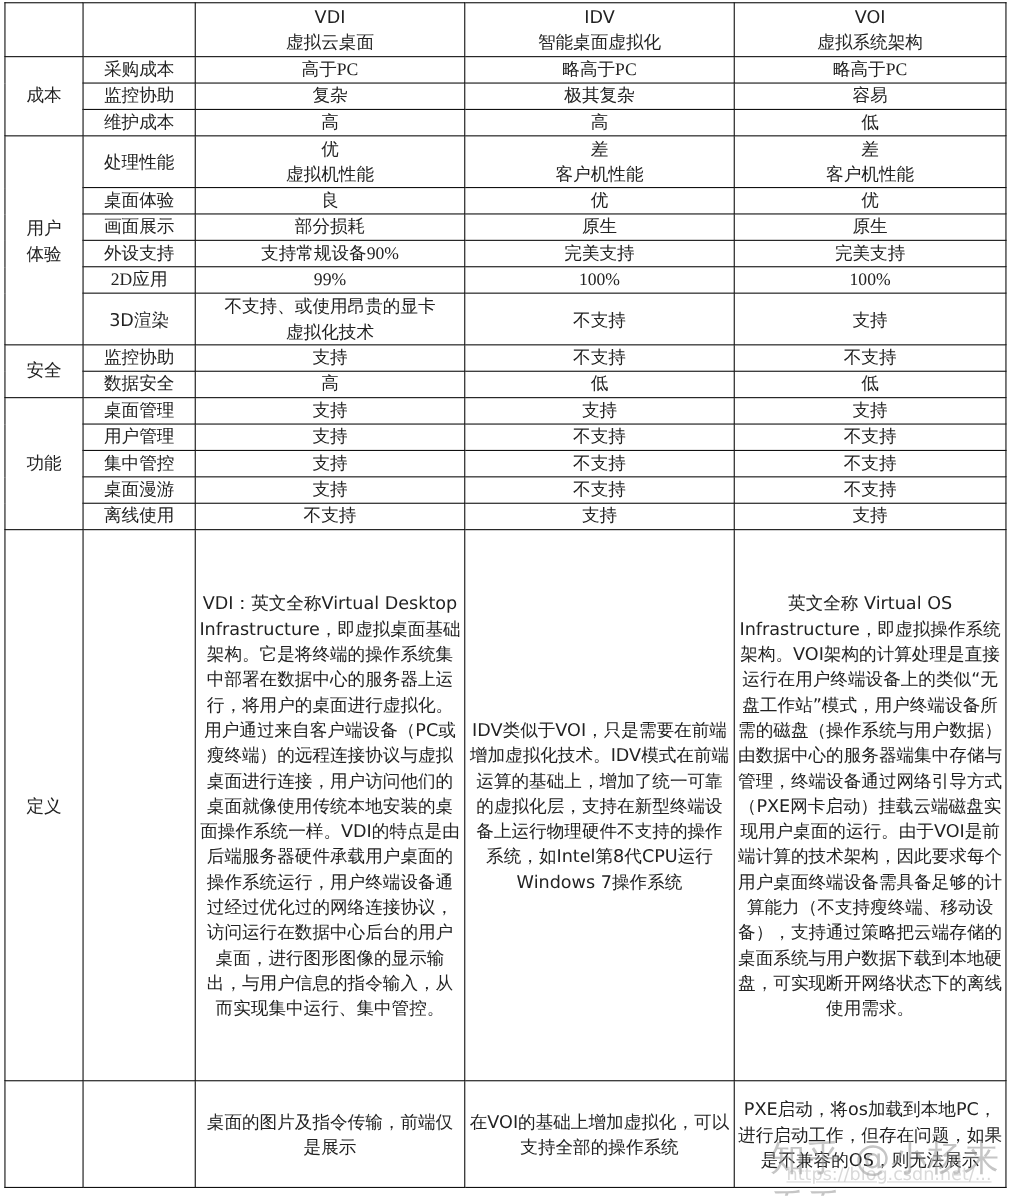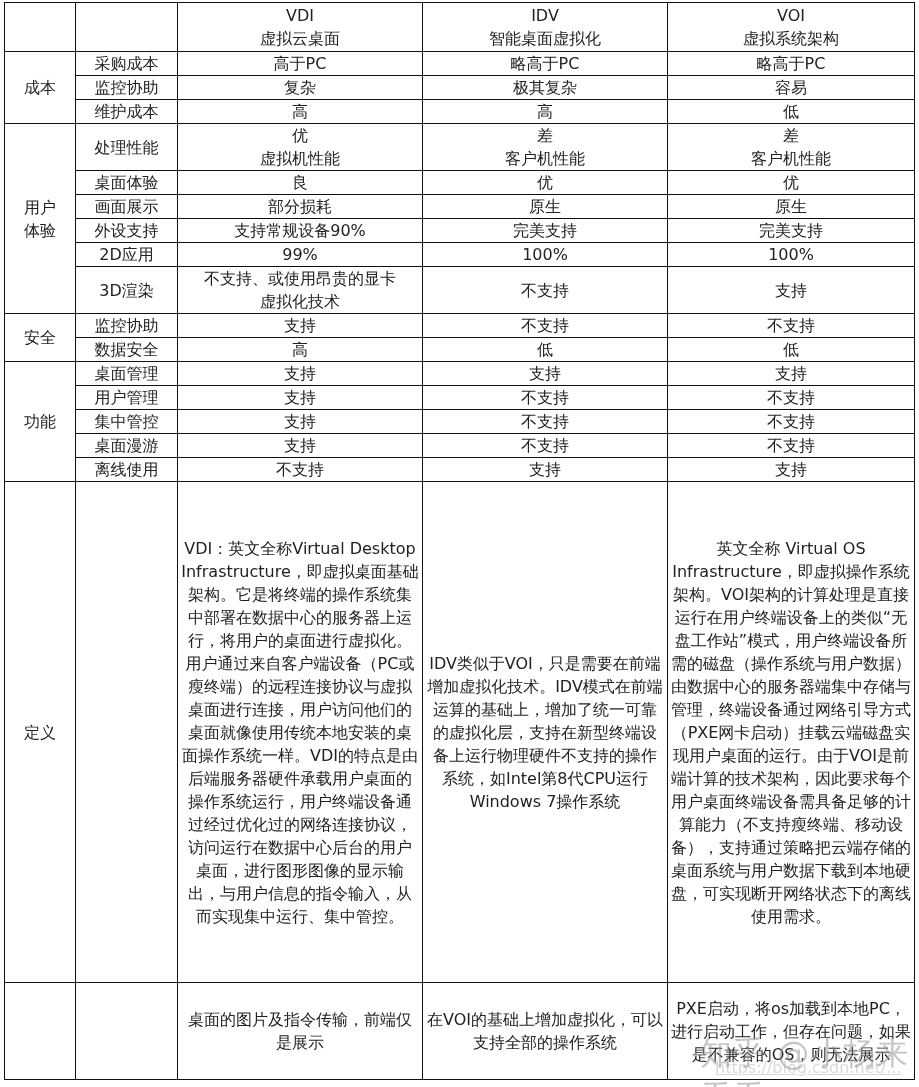--- a/index.html
+++ b/index.html
@@ -5,21 +5,21 @@
   html, body { margin: 0; padding: 0; background: #ffffff; }
   body { width: 919px; height: 1087px; overflow: hidden; position: relative; font-family: "DejaVu Sans", "Liberation Sans", sans-serif; color: #222; }
   table.cmp { position: absolute; left: 4px; top: 2px; border-collapse: collapse; table-layout: fixed; width: 910px; border-radius: 21px; }
   table.cmp td { border: 1.5px solid #111; text-align: center; vertical-align: middle; padding: 0 3px; font-size: 16px; line-height: 23px; overflow: hidden; }
   col.c0 { width: 71px; }
   col.c1 { width: 102px; }
   col.c2 { width: 245px; }
   col.c3 { width: 245px; }
   col.c4 { width: 247px; }
   .hdr td { height: 48px; }
-  .r1 td { height: 23px; line-height: 21px; }
+  .r1 td { height: 23px; line-height: 21px; font-family: Liberation Serif, serif; }
   .r2 td { height: 46px; }
   .def { font-size: 16px; line-height: 24px; }
   .def-cell { height: 500px; }
   .last-cell { height: 96px; }
   .wm { position: absolute; left: 700px; top: 1032px; font-size: 32px; color: rgba(150,150,150,0.55); letter-spacing: 1px; pointer-events: none; }
   .wm2 { position: absolute; left: 715px; top: 1058px; font-size: 16px; color: rgba(170,170,170,0.45); pointer-events: none; text-decoration: underline; }
 </style>
 </head>
 <body>
 

